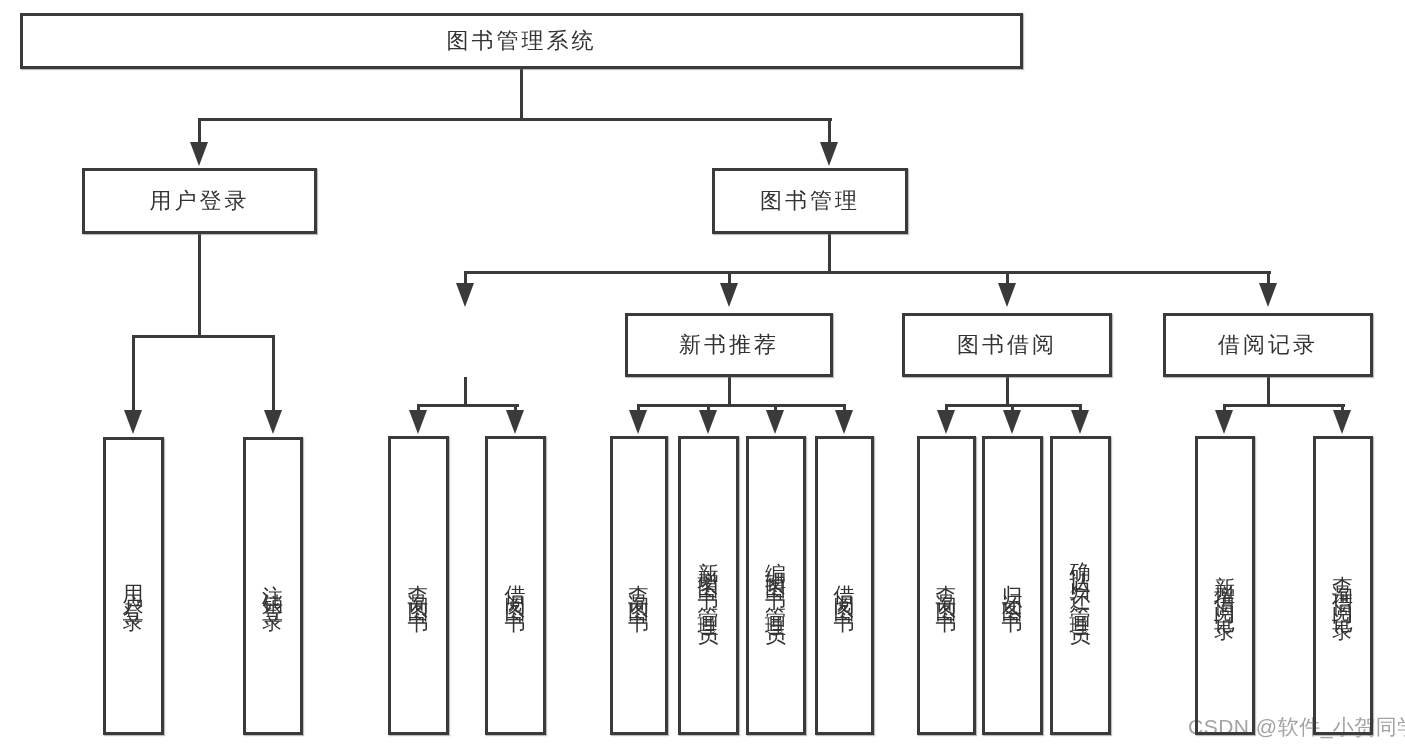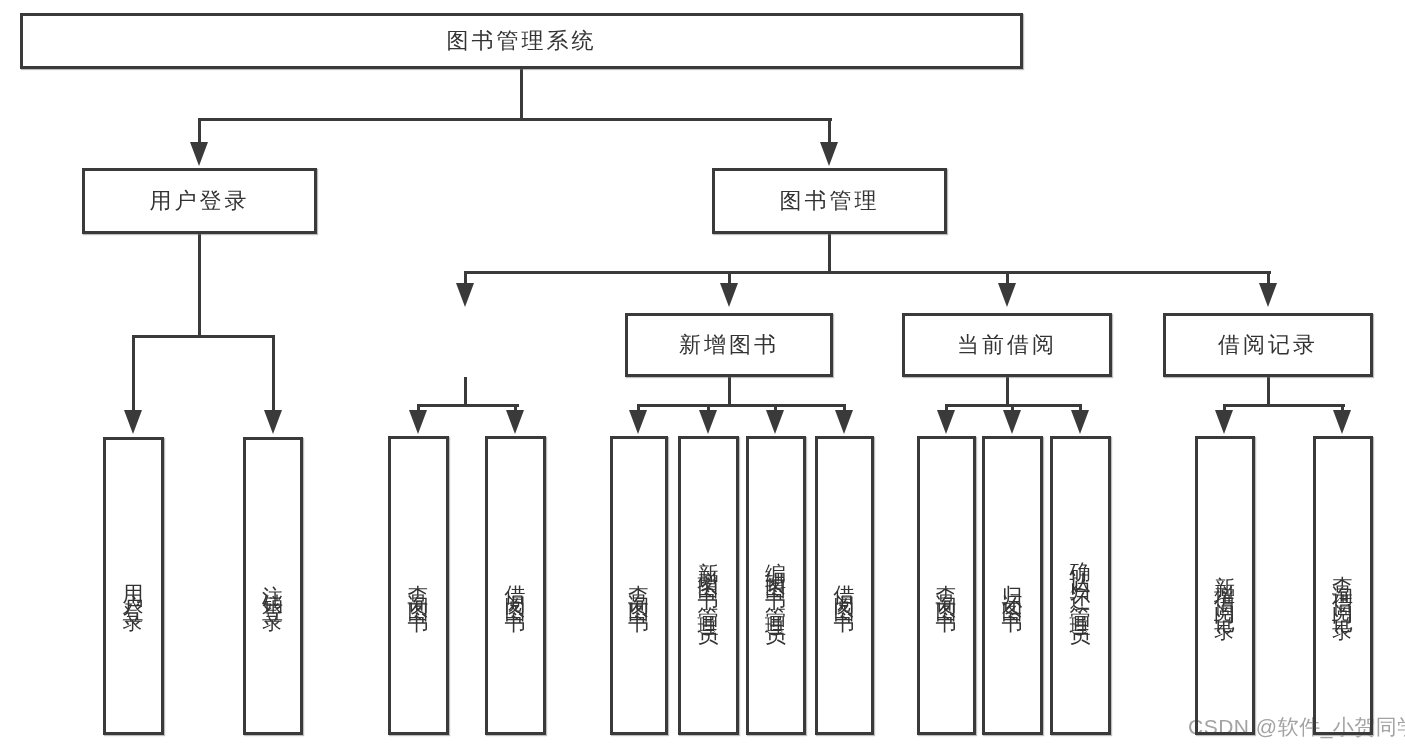--- a/index.html
+++ b/index.html
@@ -120,29 +120,29 @@
   <div class="ln" style="left:1341px;top:404px;width:3px;height:10px"></div>
   <div class="arr" style="left:1333px;top:410px"></div>
 
   <div class="box" style="left:20px;top:13px;width:1003px;height:56px">
     <span class="hlabel">图书管理系统</span>
   </div>
 
   <div class="box" style="left:82px;top:168px;width:235px;height:66px">
     <span class="hlabel">用户登录</span>
   </div>
-  <div class="box" style="left:712px;top:168px;width:235px;height:66px">
+  <div class="box" style="left:712px;top:168px;width:196px;height:66px">
     <span class="hlabel">图书管理</span>
   </div>
 
   <div class="box" style="left:625px;top:313px;width:208px;height:64px">
-    <span class="hlabel">新增图书</span>
+    <span class="hlabel">新书推荐</span>
   </div>
   <div class="box" style="left:902px;top:313px;width:210px;height:64px">
-    <span class="hlabel">当前借阅</span>
+    <span class="hlabel">图书借阅</span>
   </div>
   <div class="box" style="left:1163px;top:313px;width:210px;height:64px">
     <span class="hlabel">借阅记录</span>
   </div>
 
   <div class="box" style="left:103px;top:437px;width:61px;height:298px">
     <span class="vlabel">用户登录</span>
   </div>
   <div class="box" style="left:243px;top:437px;width:60px;height:298px">
     <span class="vlabel">注销登录</span>

